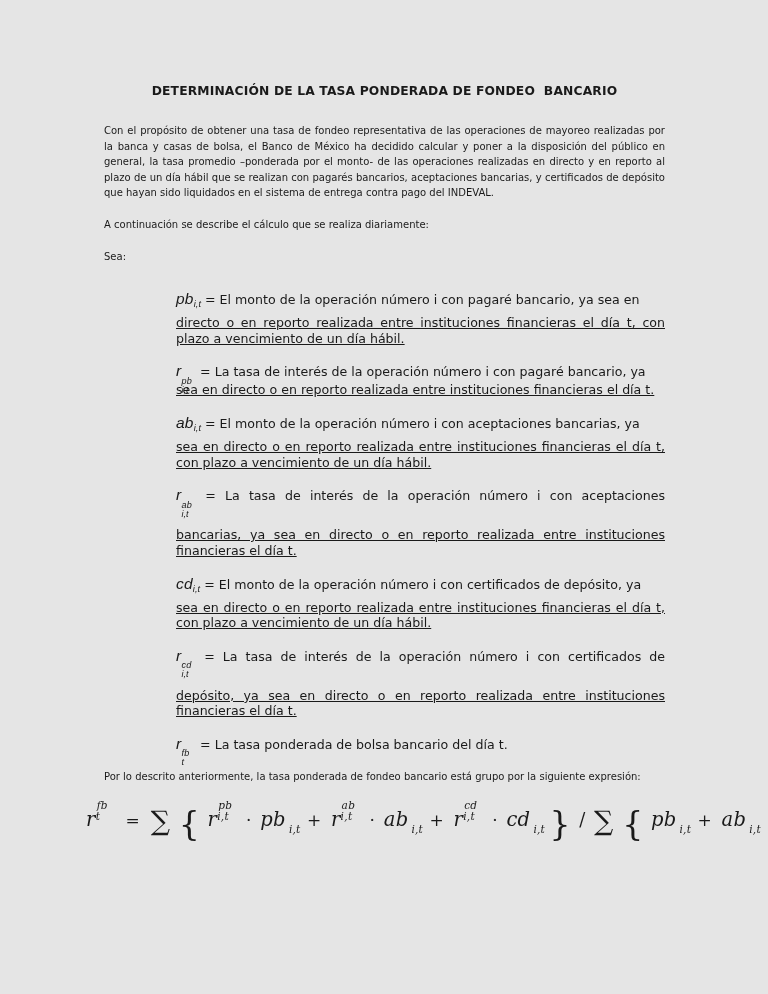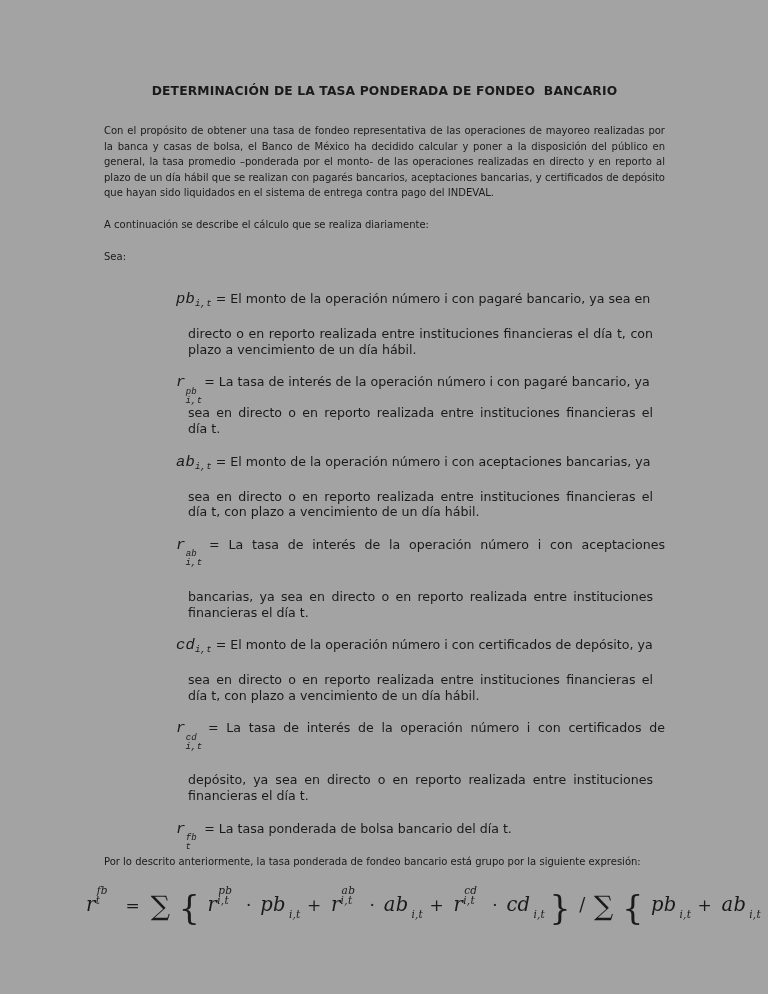--- a/index.html
+++ b/index.html
@@ -13,21 +13,21 @@
     position: relative;
     font-family: "DejaVu Sans", sans-serif;
     color: #1a1a1a;
     overflow: hidden;
   }
   .page {
     position: absolute;
     left: 0; top: 0;
     width: 768px;
     height: 994px;
-    background: #a3a3a3;
+    background: #e5e5e5;
   }
   .content {
     position: absolute;
     left: 104px;
     top: 84px;
     width: 561px;
   }
 
   
   .doc-title {
@@ -69,29 +69,30 @@
   }
   .def .firstline.stretch {
     text-align: justify;
   }
   .def .firstline.stretch::after {
     content: "";
     display: inline-block;
     width: 100%;
   }
   .def .rest {
-    margin: 12px;
+    margin: 0;
+    text-decoration: underline;
   }
   .def .rest.stretch {
     text-align: justify;
   }
 
   
   .m {
-    font-family: Liberation Mono, monospace;
+    font-family: Liberation Sans, sans-serif;
     font-style: italic;
     font-size: 15.5px;
     letter-spacing: 0.2px;
     white-space: nowrap;
   }
   .m sub {
     font-size: 9.1px;
     font-style: italic;
     vertical-align: -0.34em;
     letter-spacing: 0.1px;

